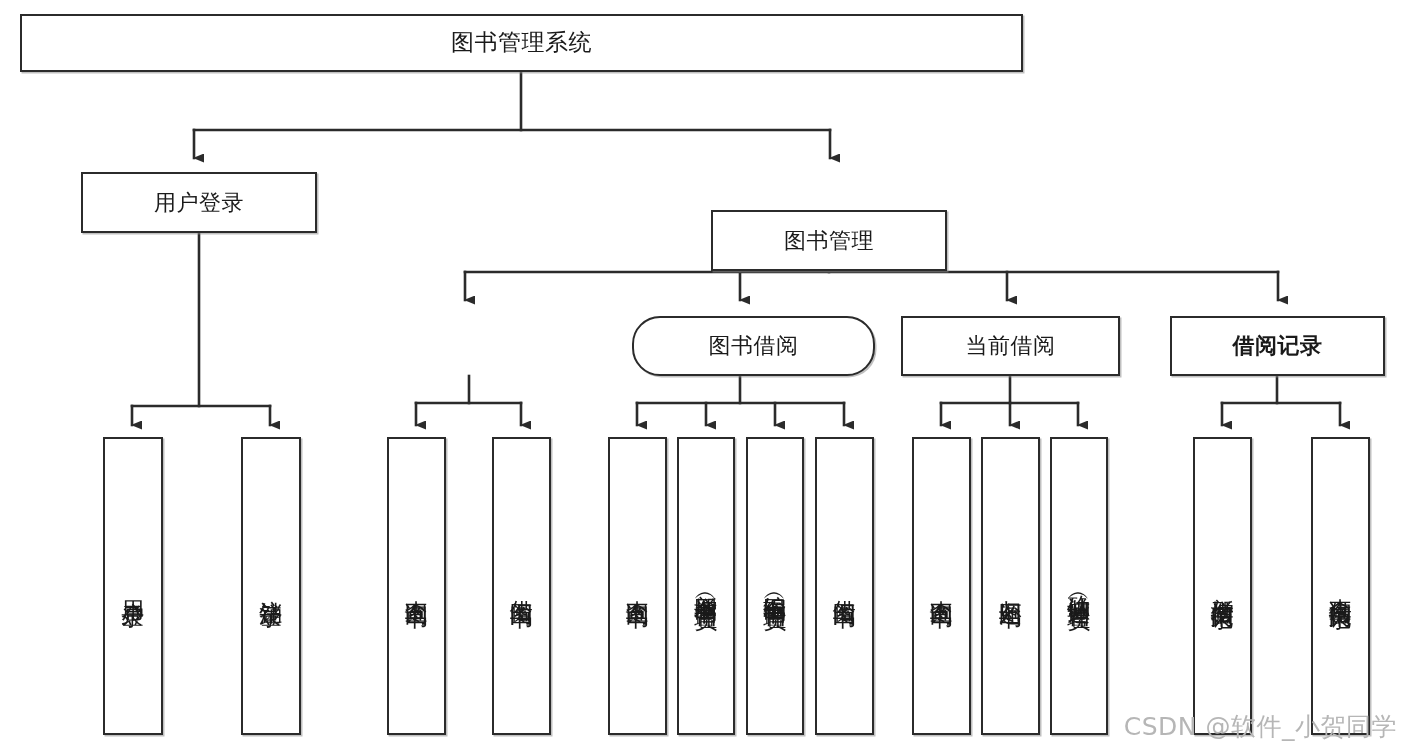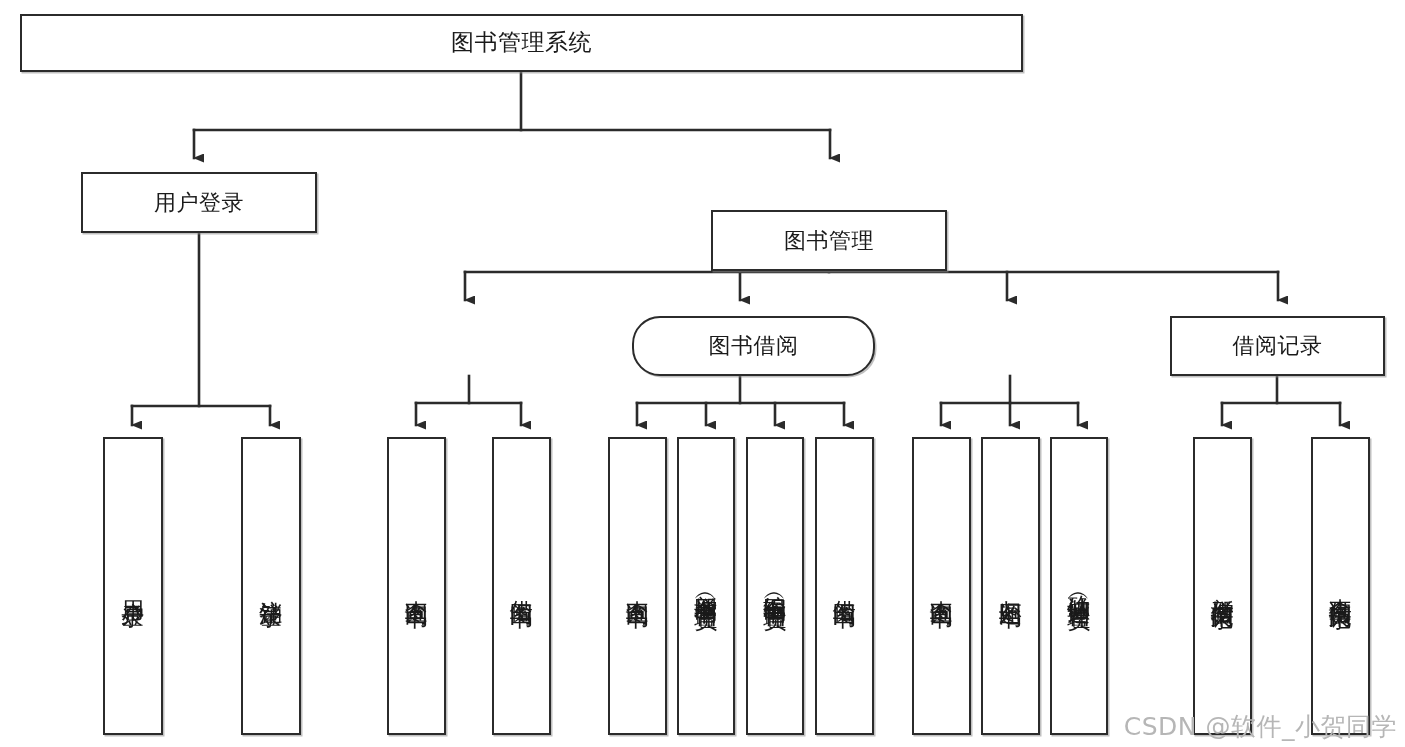--- a/index.html
+++ b/index.html
@@ -144,22 +144,25 @@
 
   <div class="node horiz" style="left:711px; top:172px; width:236px; height:61px;margin-top:38px;">
     <span class="label">图书管理</span>
   </div>
 
 
   <div class="node horiz" style="left:632px; top:316px; width:243px; height:60px;border-radius:28px;">
     <span class="label">图书借阅</span>
   </div>
 
-
-  <div class="node horiz" style="left:1170px; top:316px; width:215px; height:60px;">
+  <div class="node horiz" style="left:901px; top:316px; width:219px; height:60px;">
+    <span class="label">当前借阅</span>
+  </div>
+
+  <div class="node horiz" style="left:1170px; top:316px; width:215px; height:60px;font-weight:bold;">
     <span class="label">借阅记录</span>
   </div>
 
   <div class="node vert" style="left:103px; top:437px; width:60px; height:298px;">
     <span class="label">用户登录</span>
   </div>
 
   <div class="node vert" style="left:241px; top:437px; width:60px; height:298px;">
     <span class="label">注销登录</span>
   </div>

